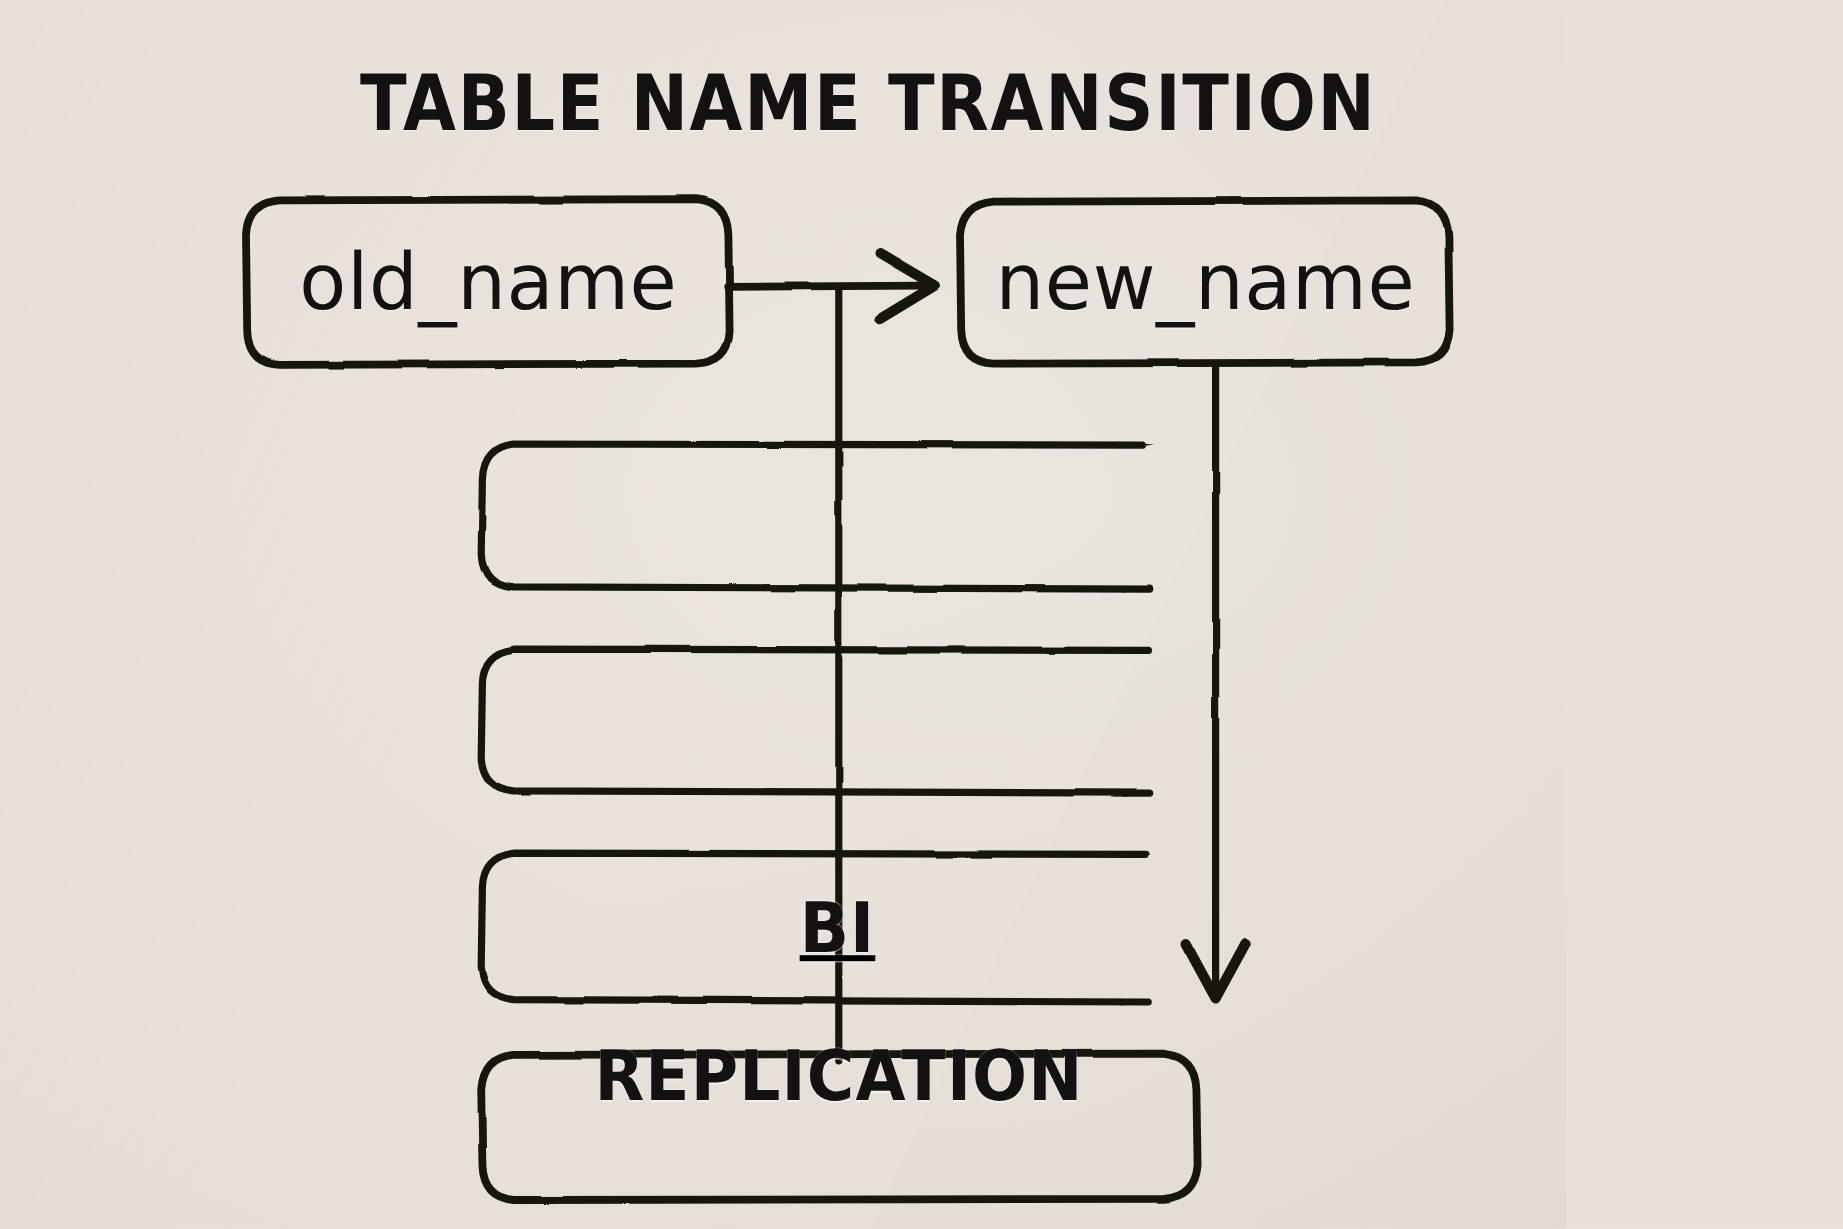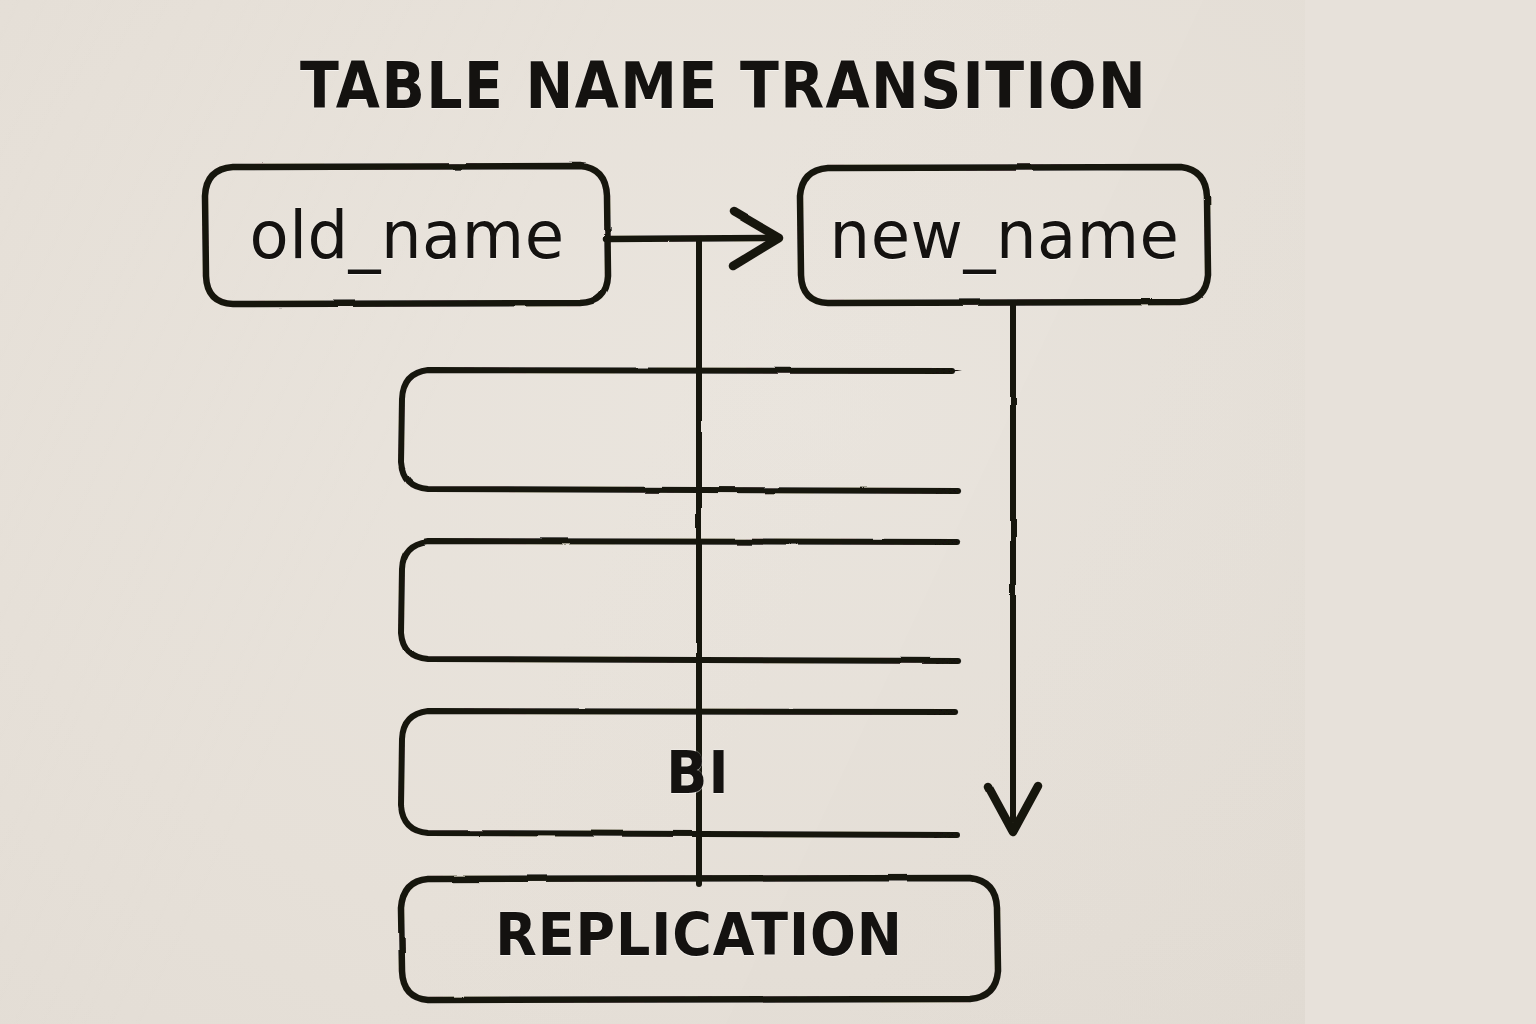--- a/index.html
+++ b/index.html
@@ -134,21 +134,21 @@
   <div class="centerwrap" style="left:206px; top:166px; width:402px; height:139px;">
     <span class="lbl boxlabel-lower" style="position:static;">old_name</span>
   </div>
 
   <div class="centerwrap" style="left:801px; top:167px; width:407px; height:137px;">
     <span class="lbl boxlabel-lower" style="position:static;">new_name</span>
   </div>
 
 
 
-  <div class="centerwrap" style="left:401px; top:711px; width:594px; height:124px;">
+  <div class="centerwrap" style="left:401px; top:711px; width:594px; height:124px;text-decoration:underline;">
     <span class="lbl boxlabel-upper" style="position:static;">BI</span>
   </div>
 
-  <div class="centerwrap" style="left:401px; top:874px; width:597px; height:122px;">
+  <div class="centerwrap" style="left:401px; top:836px; width:597px; height:122px;">
     <span class="lbl boxlabel-upper" style="position:static;">REPLICATION</span>
   </div>
 
 </div>
 
 </body></html>

